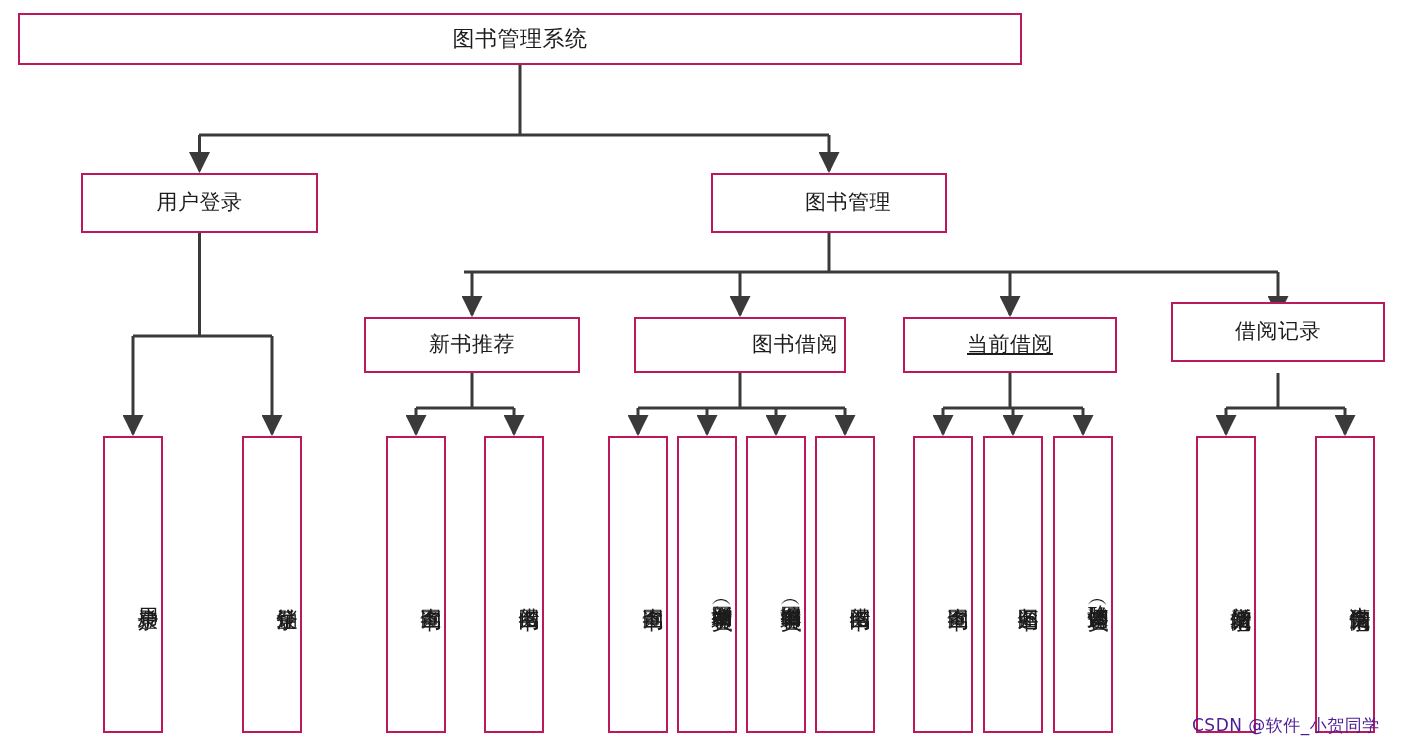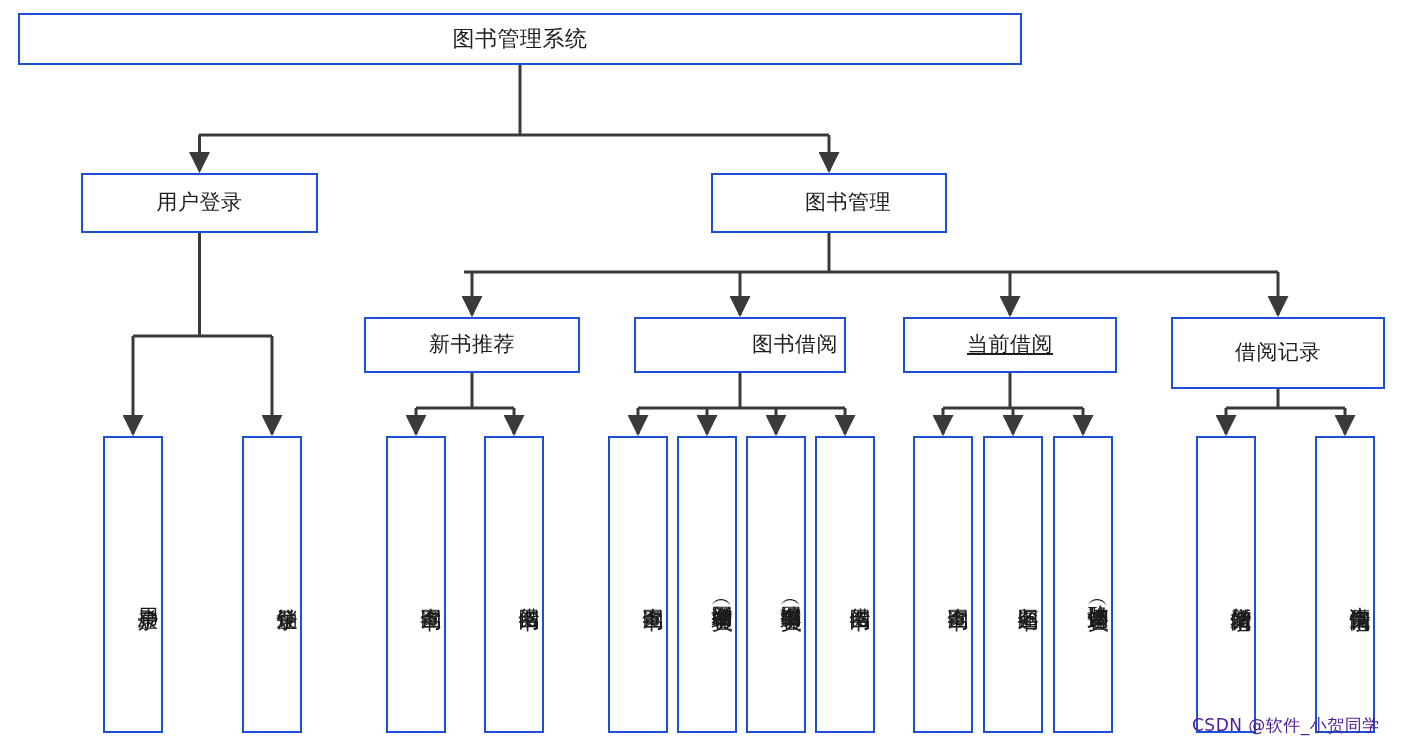--- a/index.html
+++ b/index.html
@@ -21,21 +21,21 @@
     position: absolute;
     left: 0;
     top: 0;
     width: 1405px;
     height: 747px;
   }
   .node {
     position: absolute;
     box-sizing: border-box;
     background: #ffffff;
-    border: 2px solid #1d4ed8;
+    border: 2px solid #be185d;
     display: flex;
     align-items: center;
     justify-content: center;
     color: #1c1c1c;
     z-index: 2;
   }
   .node.horiz {
     font-size: 21px;
     line-height: 1.2;
     letter-spacing: 0.5px;
@@ -129,21 +129,21 @@
       </div>
       <div class="node horiz" style="left: 364px; top: 317px; width: 216px; height: 56px;">
         <span class="label">新书推荐</span>
       </div>
       <div class="node horiz" style="left: 634px; top: 317px; width: 212px; height: 56px; justify-content: flex-end;">
         <span class="label">图书借阅</span>
       </div>
       <div class="node horiz" style="left: 903px; top: 317px; width: 214px; height: 56px; text-decoration: underline;">
         <span class="label">当前借阅</span>
       </div>
-      <div class="node horiz" style="left: 1171px; top: 317px; width: 214px; height: 72px;">
+      <div class="node horiz" style="left: 1171px; top: 302px; width: 214px; height: 60px;">
         <span class="label">借阅记录</span>
       </div>
       <div class="node vert" style="left: 103px; top: 436px; width: 60px; height: 297px;">
         <span class="label">用户登录</span>
       </div>
       <div class="node vert" style="left: 242px; top: 436px; width: 60px; height: 297px;">
         <span class="label">注销登录</span>
       </div>
       <div class="node vert" style="left: 386px; top: 436px; width: 60px; height: 297px;">
         <span class="label">查询图书</span>

